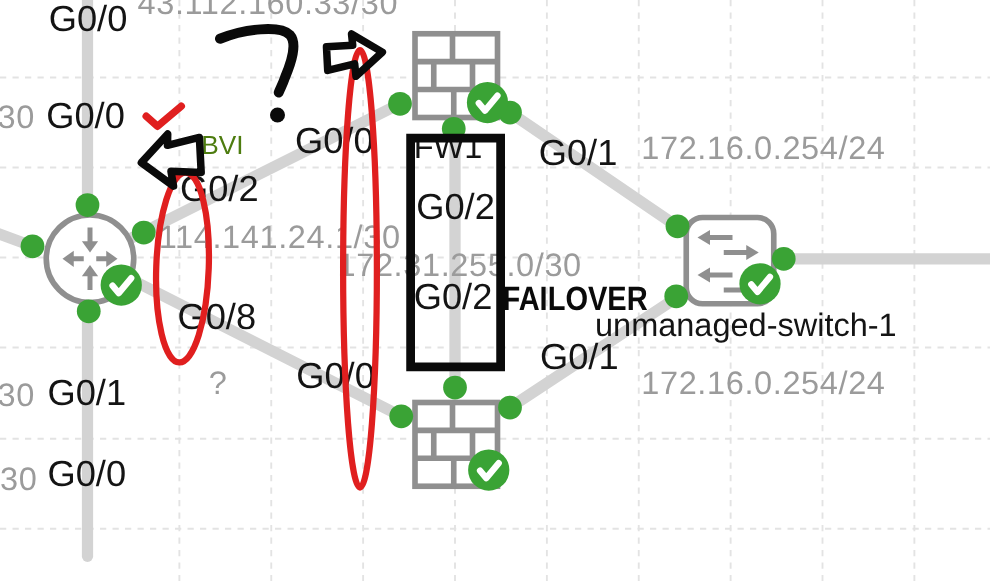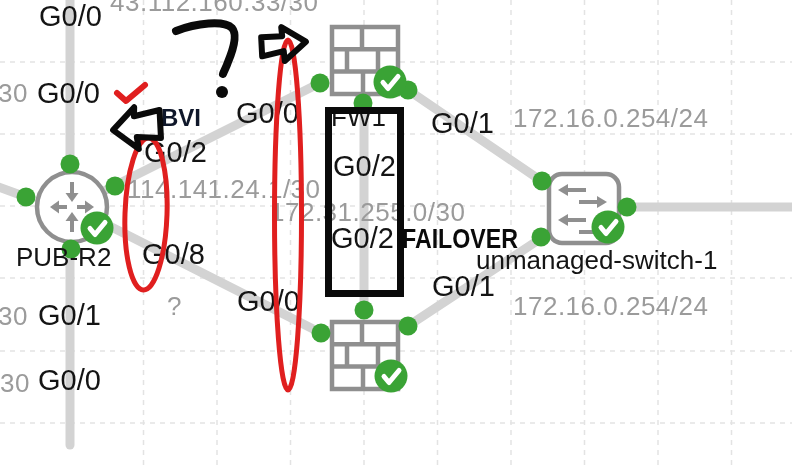--- a/index.html
+++ b/index.html
@@ -6,21 +6,21 @@
   #canvas{position:relative;width:792px;height:465px;background:#ffffff;overflow:hidden;
           font-family:"Liberation Sans",sans-serif;}
   svg{position:absolute;left:0;top:0;}
   #topology-layer{z-index:1;}
   #label-layer{position:absolute;left:0;top:0;width:712px;height:465px;z-index:2;}
   #annotation-layer{z-index:3;}
   .lbl{position:absolute;white-space:nowrap;line-height:1;}
   .if-label{font-size:29px;color:#141414;}
   .dev-label{font-size:26px;color:#141414;}
   .ip-label{font-size:26px;color:#9b9b9b;letter-spacing:0.5px;}
-  .bvi-label{font-size:24px;color:#0f172a;font-weight:bold;}
+  .bvi-label{font-size:21px;color:#4d7c0f;}
   .failover-label{font-size:27px;font-weight:bold;color:#0a0a0a;
                   transform:scaleX(0.86);transform-origin:left top;}
 </style>
 </head>
 <body>
 
 <div id="canvas">
 
   <svg id="topology-layer" width="792" height="465" viewBox="0 0 792 465">
 
@@ -153,21 +153,20 @@
 
     <div class="lbl if-label" style="left:142px;top:240px">G0/8</div>
     <div class="lbl if-label" style="left:237px;top:287px">G0/0</div>
 
     <div class="lbl if-label" style="left:431px;top:109px">G0/1</div>
     <div class="lbl if-label" style="left:432px;top:272px">G0/1</div>
 
     <div class="lbl if-label" style="left:333px;top:152px">G0/2</div>
     <div class="lbl if-label" style="left:331px;top:224px">G0/2</div>
 
-    <div class="lbl dev-label" style="left:16px;top:244px">PUB-R2</div>
     <div class="lbl dev-label" style="left:331px;top:104px">FW1</div>
     <div class="lbl dev-label" style="left:476px;top:247px">unmanaged-switch-1</div>
 
     <div class="lbl ip-label" style="left:110px;top:-11px">43.112.160.33/30</div>
     <div class="lbl ip-label" style="left:127px;top:176px">114.141.24.1/30</div>
     <div class="lbl ip-label" style="left:270px;top:199px">172.31.255.0/30</div>
     <div class="lbl ip-label" style="left:513px;top:105px">172.16.0.254/24</div>
     <div class="lbl ip-label" style="left:513px;top:293px">172.16.0.254/24</div>
 
     <div class="lbl ip-label" style="left:-2px;top:80px">30</div>

